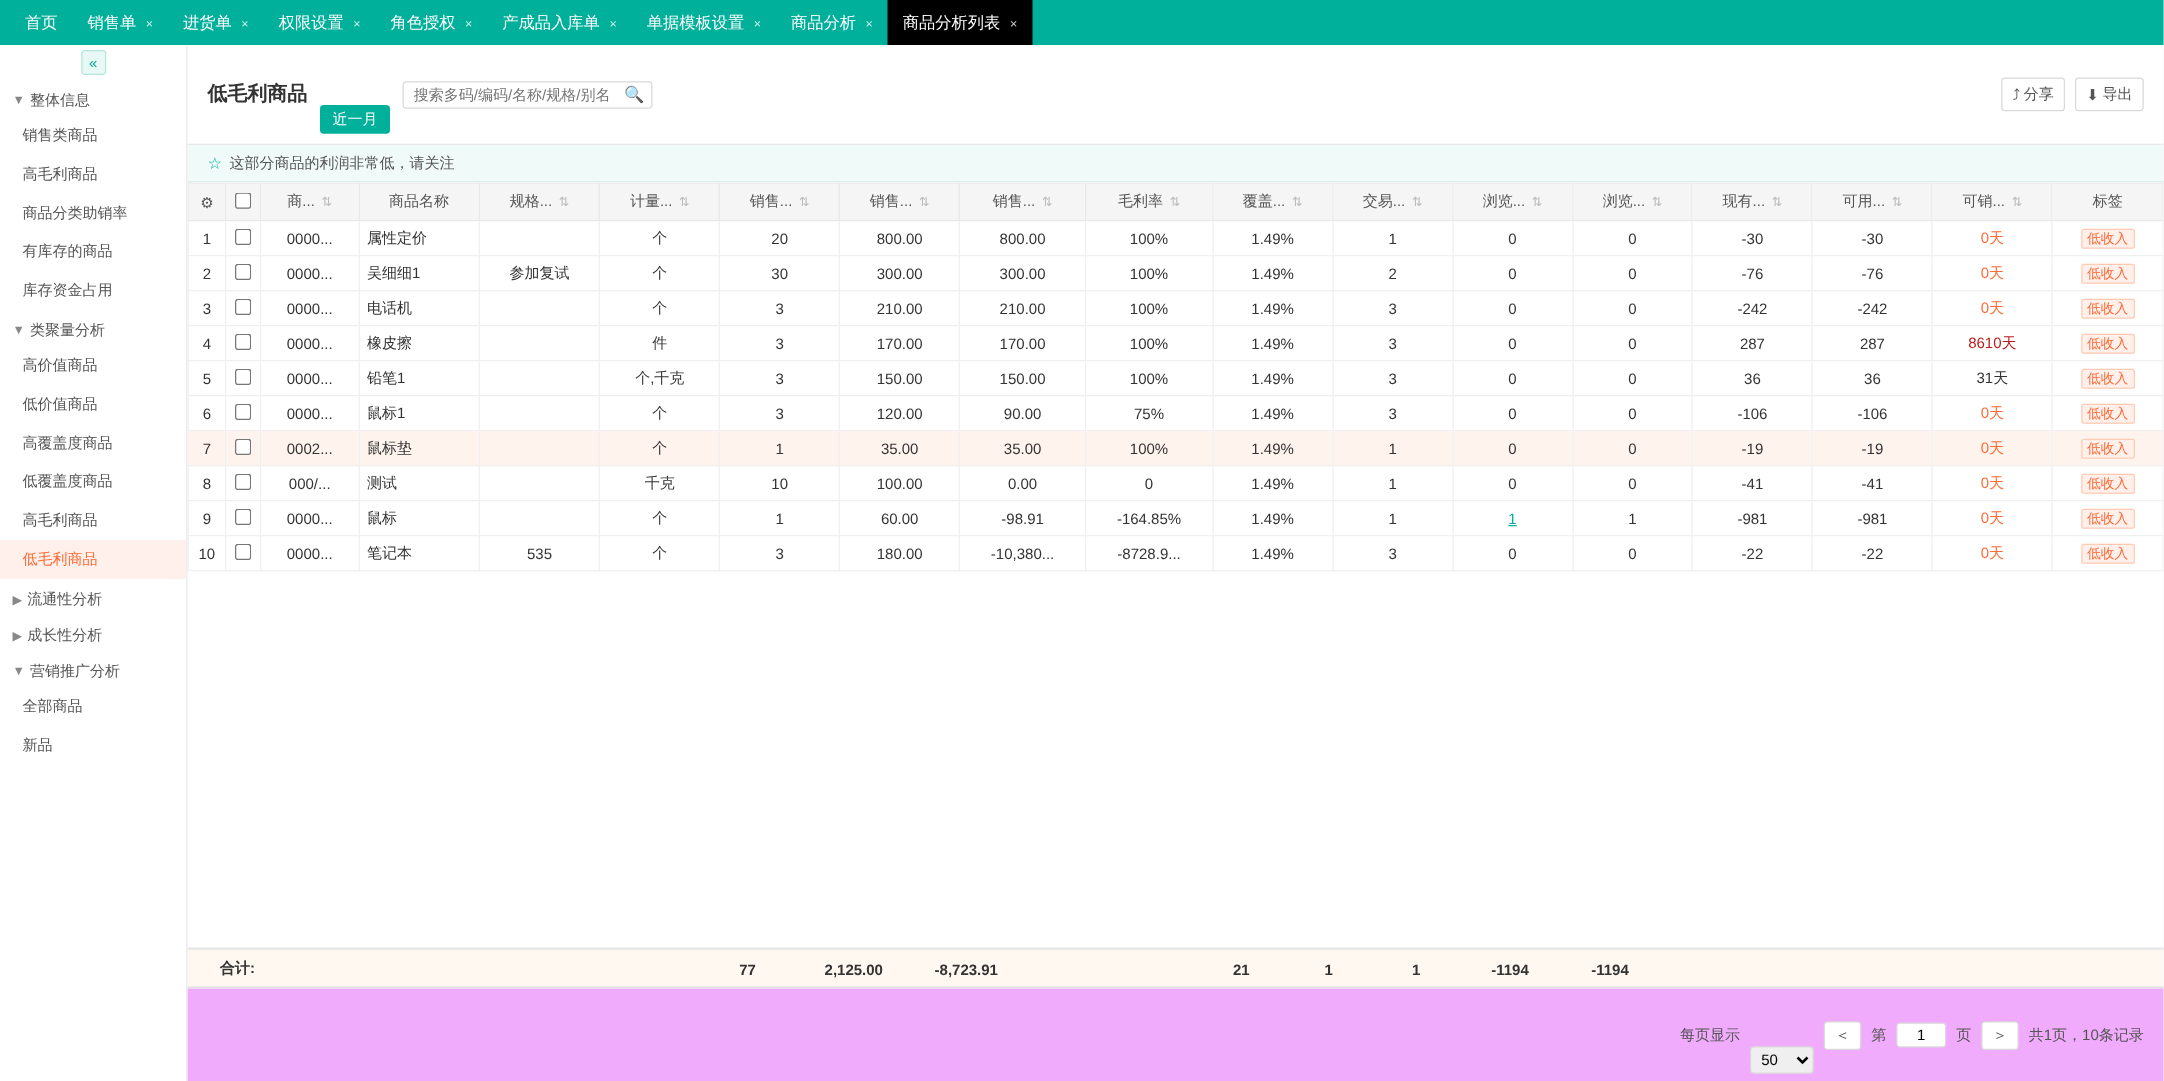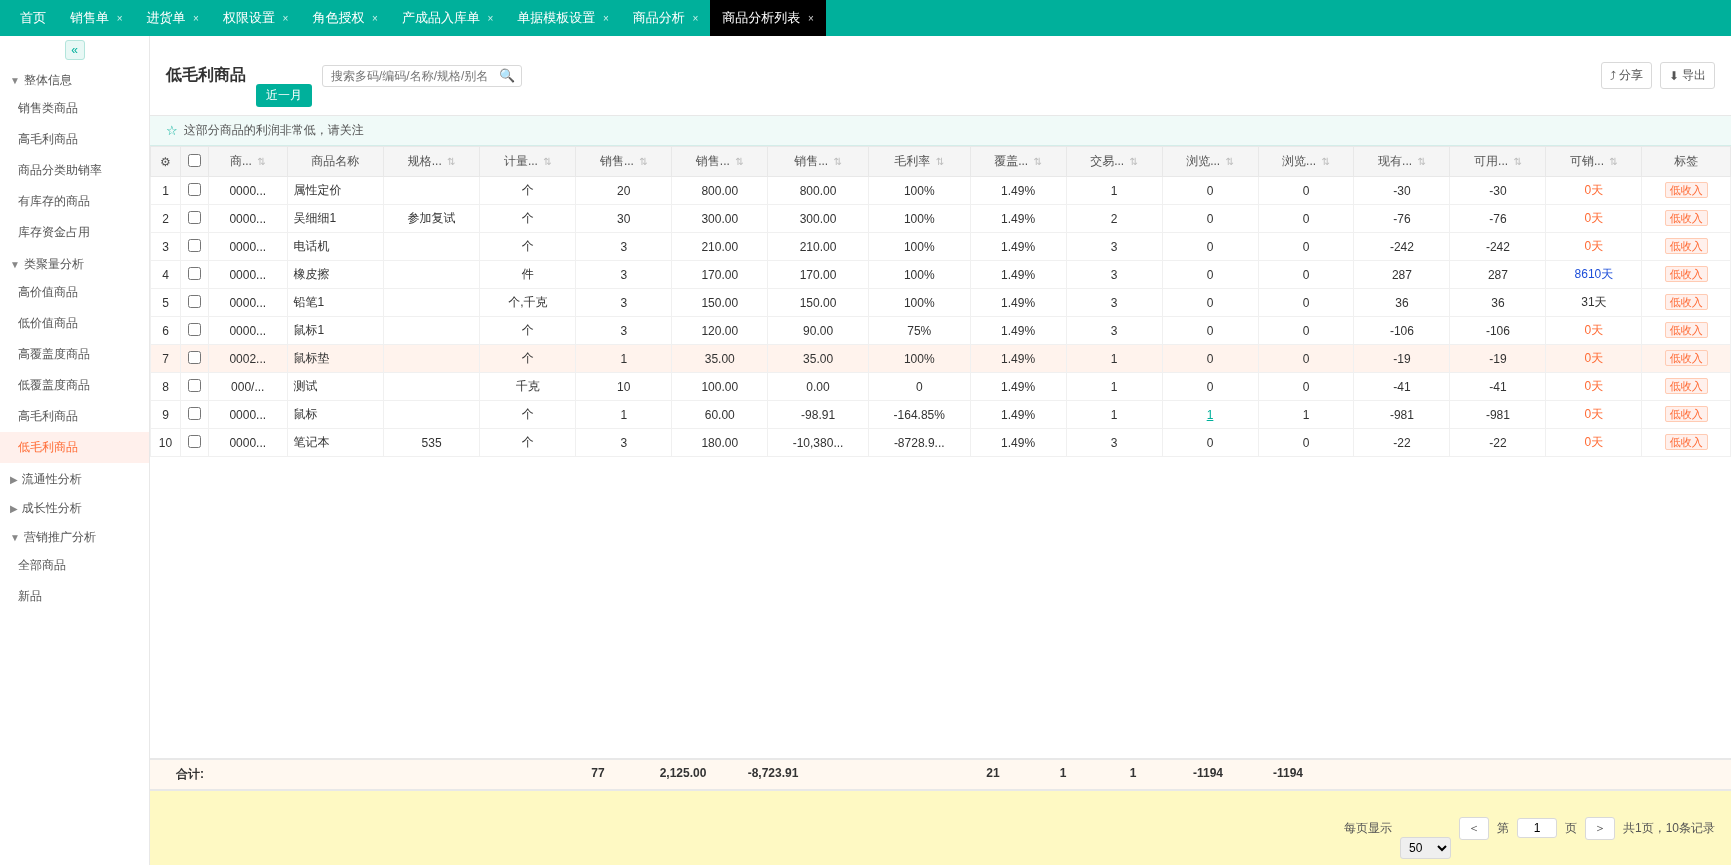--- a/index.html
+++ b/index.html
@@ -149,35 +149,35 @@
     }
     .link-text { color: #00b09b; text-decoration: underline; cursor: pointer; }
     .checkbox-cell { width: 28px; }
     input[type="checkbox"] { cursor: pointer; }
 
     
     .footer-total {
       background: #fff8f0;
       border-top: 2px solid #e8e8e8;
       display: flex;
-      align-items: flex-start;
+      align-items: flex-end;
       padding: 6px 0;
       font-size: 12px;
       font-weight: bold;
       border-bottom: 1px solid #e8e8e8;
     }
     .footer-total .total-label {
       width: 80px;
       text-align: center;
       flex-shrink: 0;
     }
 
     
     .pagination-bar {
-      background: #fef9c3;
+      background: #f0abfc;
       border-top: 1px solid #e8e8e8;
       padding: 6px 16px;
       display: flex;
       align-items: center;
       justify-content: flex-end;
       gap: 8px;
       font-size: 12px;
       color: #555;
     }
     .page-size-select {
@@ -405,21 +405,21 @@
     <td>3</td>
     <td>170.00</td>
     <td>170.00</td>
     <td>100%</td>
     <td>1.49%</td>
     <td>3</td>
     <td class="">0</td>
     <td>0</td>
     <td>287</td>
     <td>287</td>
-    <td style="color:#1d4ed8;text-align:center;">8610天</td>
+    <td style="color:#b91c1c;text-align:center;">8610天</td>
     <td><span class="tag-low-income">低收入</span></td>
   </tr>
             <tr>
     <td>5</td>
     <td class="checkbox-cell"><input type="checkbox" style=""></td>
     <td>0000...</td>
     <td class="left-align">铅笔1</td>
     <td></td>
     <td>个,千克</td>
     <td>3</td>

